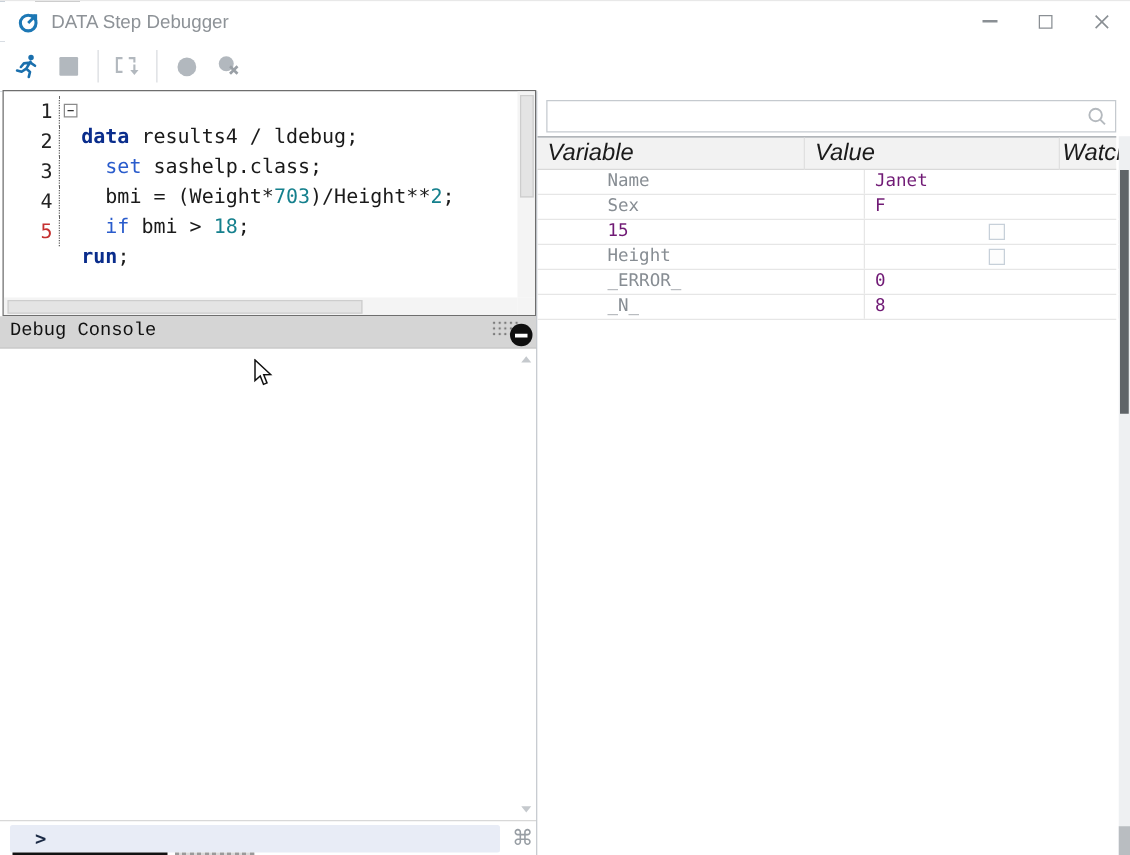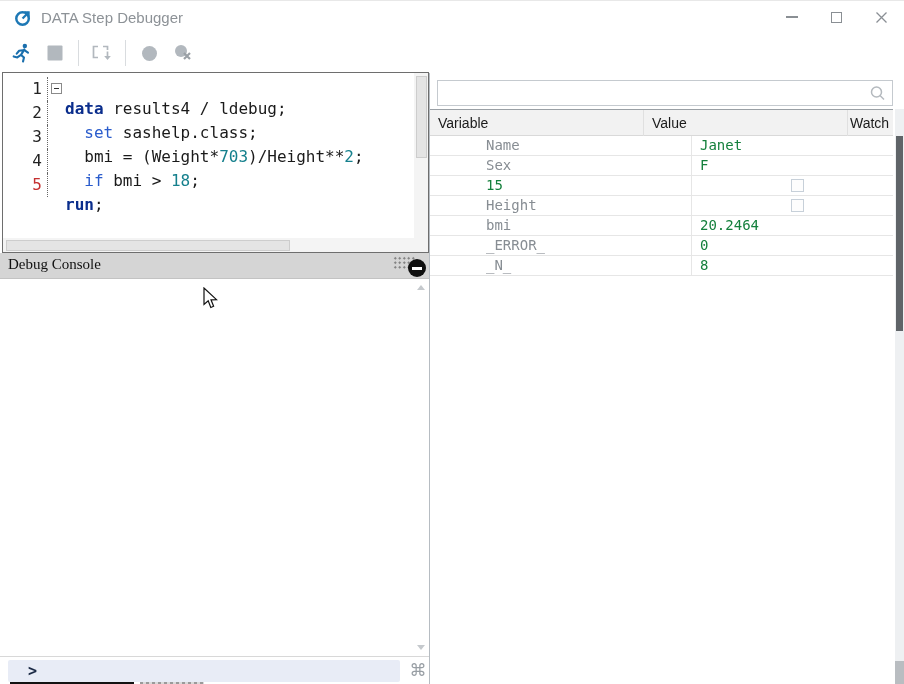--- a/index.html
+++ b/index.html
@@ -40,21 +40,21 @@
   .kw { color:var(--keyword); }
   .num { color:var(--number-literal); font-weight:normal; }
   
   .ed-vscroll { position:absolute; right:0; top:0; bottom:14px; width:14px; background:#f4f4f4; }
   .ed-vthumb { position:absolute; left:1.5px; top:3px; width:11px; height:82px; background:#e4e4e4; border:1px solid #cdcdcd; }
   .ed-hscroll { position:absolute; left:0; right:14px; bottom:0; height:14px; background:#f4f4f4; }
   .ed-hthumb { position:absolute; top:1.5px; left:3px; width:284px; height:11px; background:#e4e4e4; border:1px solid #cdcdcd; }
   .ed-corner { position:absolute; right:0; bottom:0; width:14px; height:14px; background:#f4f4f4; }
   
   .console-header { position:absolute; left:0; top:252px; width:429px; height:26px; background:#d5d5d5; border-bottom:1px solid #c3c3c3; }
-  .console-title { position:absolute; left:8px; top:3px; font-family:Liberation Serif, serif; font-size:15px; color:#111; }
+  .console-title { position:absolute; left:8px; top:3px; font-family:Liberation Mono, monospace; font-size:15px; color:#111; }
   .grip { position:absolute; right:13px; top:3px; width:23px; height:13px;
     background-image:radial-gradient(circle, #7c7c7c 1.1px, transparent 1.2px); background-size:4.5px 4.5px; }
   .minus-badge { position:absolute; right:3px; top:6px; width:18px; height:18px; border-radius:50%; background:#0f0f0f; }
   .minus-badge::after { content:""; position:absolute; left:4px; top:8px; width:10px; height:2.5px; background:#fff; }
   .console-body { position:absolute; left:0; top:278px; width:429px; height:378px; background:#fff; border-bottom:1px solid #d8d8d8; }
   .cs-arrow-up, .cs-arrow-down { position:absolute; right:4px; width:0; height:0; border-left:4px solid transparent; border-right:4px solid transparent; }
   .cs-arrow-up { top:6px; border-bottom:5px solid #c5c9cd; }
   .cs-arrow-down { bottom:6px; border-top:5px solid #c5c9cd; }
   .cursor-arrow { position:absolute; left:203px; top:8px; }
   
@@ -62,26 +62,26 @@
   .cmd-bar { position:absolute; left:8px; top:2px; width:392px; height:22px; background:var(--command-bar-bg); border-radius:2px; display:flex; align-items:center; }
   .cmd-prompt { margin-left:20px; font-family:"DejaVu Sans Mono", monospace; font-weight:bold; font-size:15px; color:var(--console-prompt); }
   .cmd-shortcut { position:absolute; left:406px; top:1px; width:24px; height:24px; text-align:center; line-height:24px; font-size:17px; color:#989ea4; }
   
   .right-panel { position:absolute; left:430px; top:72px; width:474px; height:612px; background:#fff; }
   .search-box { position:absolute; left:7px; top:7px; width:456px; height:26px; border:1px solid #c5cacf; background:#fff; }
   .search-input { position:absolute; left:4px; top:1px; width:420px; height:22px; border:none; outline:none; font-size:14px; font-family:"Liberation Sans", sans-serif; background:transparent; }
   .search-icon { position:absolute; right:6px; top:4px; }
   .vtable { position:absolute; left:0; top:36px; width:463px; }
   .vheader { display:grid; grid-template-columns:214px 204px 45px; height:27px; background:#f2f2f2; border-top:1px solid #9aa0a5; border-bottom:1px solid #d9d9d9; }
-  .vheader .hcell { font-size:14px; color:#1b1b1b; line-height:26px; padding-left:8px; border-right:1px solid #e0e0e0; }
+  .vheader .hcell { font-size:19px; color:#1b1b1b; line-height:26px; padding-left:8px; border-right:1px solid #e0e0e0;font-style:italic; }
   .vheader .hcell:last-child { border-right:none; padding-left:2px; }
   .vrow { display:grid; grid-template-columns:214px 204px 45px; height:20px; border-bottom:1px solid #e6e6e6;padding-left:48px; }
   .vcell { font-family:"DejaVu Sans Mono", monospace; font-size:14px; line-height:19px; padding-left:8px; border-right:1px solid #e6e6e6; overflow:hidden; }
   .vname { color:#878d93; }
-  .vval { color:#15803d; }
+  .vval { color:#701a75; }
   .vwatch { display:flex; align-items:center; justify-content:center; border-right:1px solid #d0d0d0; }
   .cb { width:13px; height:13px; border:1px solid #c7d0d9; background:#fdfdfd; display:inline-block; }
   .rp-vscroll { position:absolute; left:465px; top:36px; width:9px; height:576px; background:#eef0f2; }
   .rp-vthumb { position:absolute; left:1px; top:27px; width:7px; height:195px; background:#5f6468; }
   .rp-vbottom { position:absolute; left:0; bottom:0; width:9px; height:24px; background:#b9bdc1; }
   
   .artifact-left-strip { position:absolute; left:0; top:0; width:4px; height:72px; background:#2d4a69; }
   .artifact-top-dash { position:absolute; left:28px; top:0; width:36px; height:2px; background:#3c3c3c; }
   .artifact-bottom-black { position:absolute; left:10px; top:681px; width:124px; height:3px; background:#121212; }
   .artifact-bottom-gray { position:absolute; left:140px; top:681px; width:64px; height:3px;
@@ -248,27 +248,20 @@
               <span class="cb"></span>
             </div>
           </div>
           <div class="vrow">
             <div class="vcell vname">Height</div>
             <div class="vcell vwatch">
               <span class="cb"></span>
             </div>
           </div>
           <div class="vrow">
-            <div class="vcell vname">bmi</div>
-            <div class="vcell vval">20.2464</div>
-            <div class="vcell vwatch">
-              <span class="cb"></span>
-            </div>
-          </div>
-          <div class="vrow">
             <div class="vcell vname">_ERROR_</div>
             <div class="vcell vval">0</div>
             <div class="vcell vwatch">
               <span class="cb"></span>
             </div>
           </div>
           <div class="vrow">
             <div class="vcell vname">_N_</div>
             <div class="vcell vval">8</div>
             <div class="vcell vwatch">

